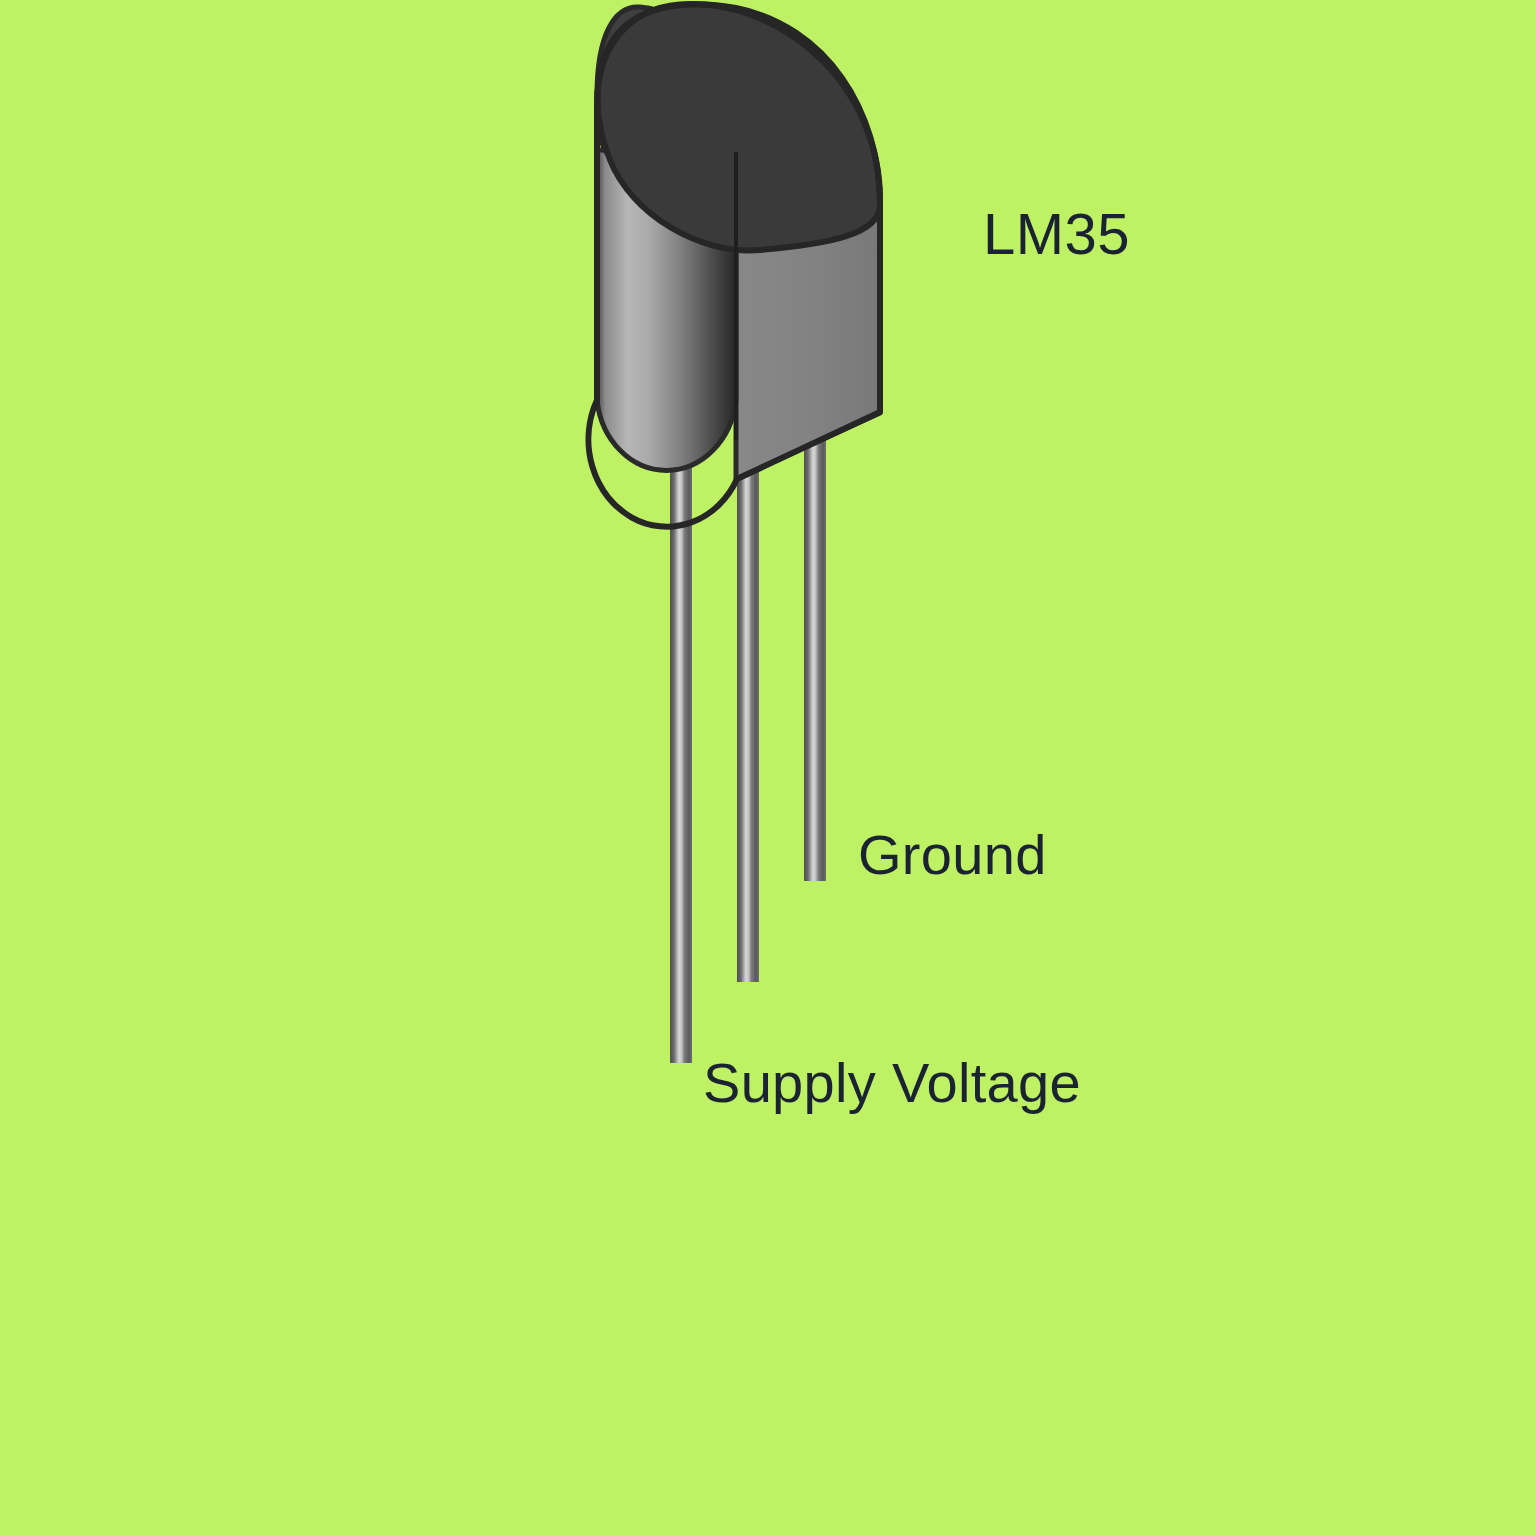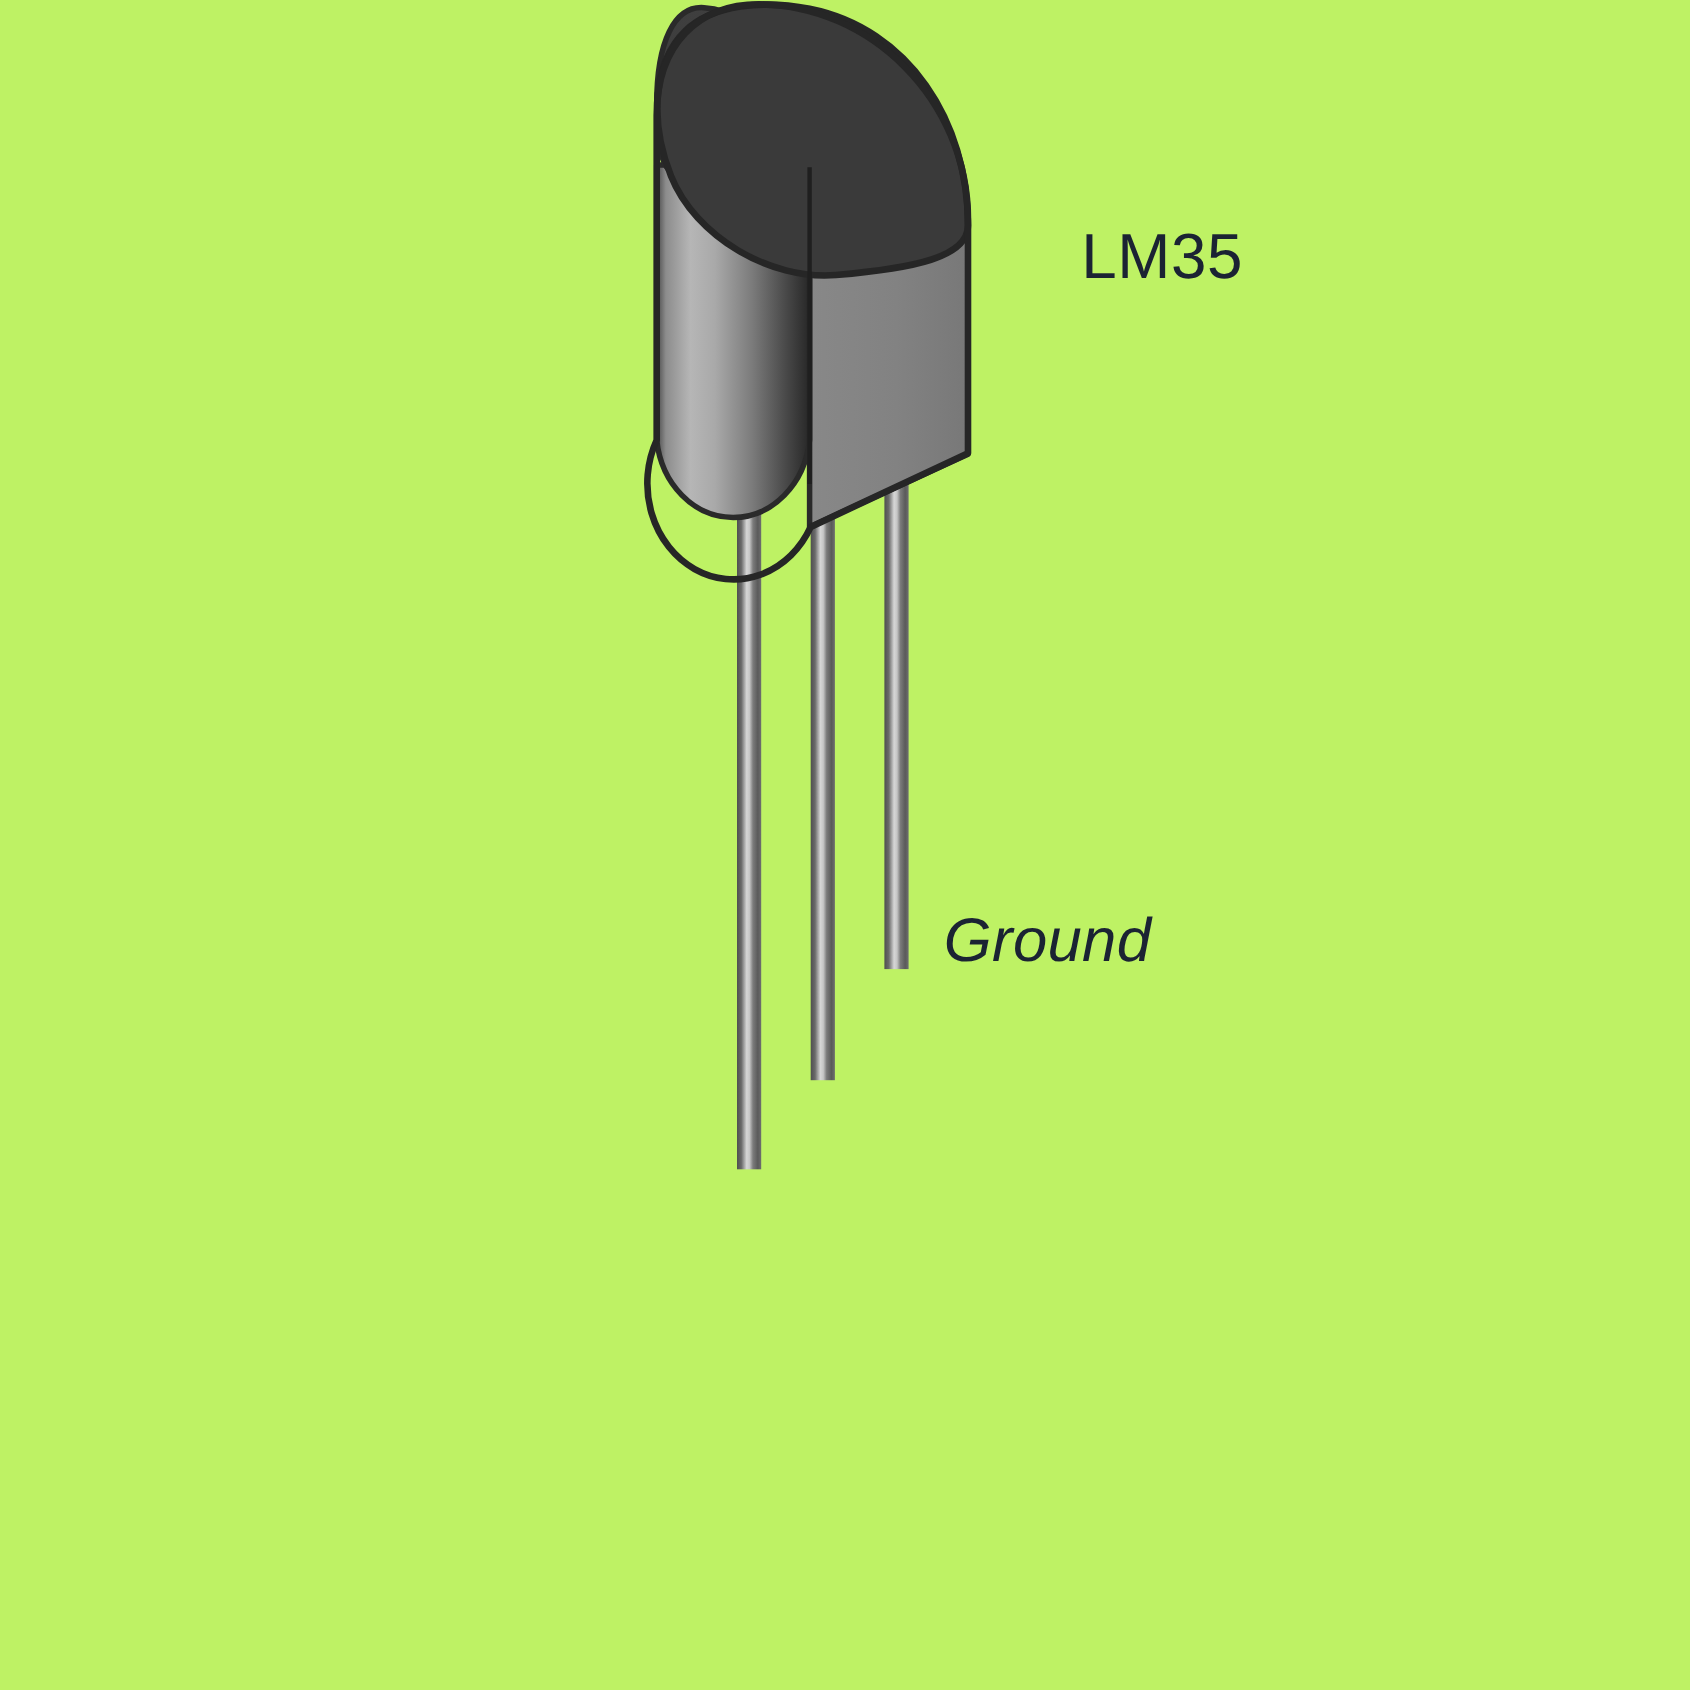--- a/index.html
+++ b/index.html
@@ -39,21 +39,20 @@
     left: 983px;
     top: 205px;
     font-size: 58px;
     letter-spacing: 0.5px;
   }
   #label-ground {
     left: 858px;
     top: 827px;
     font-size: 56px;
     letter-spacing: 0.3px;
-    font-style: italic;
   }
   #label-output {
     left: 793px;
     top: 955px;
     font-size: 56px;
     letter-spacing: 0.3px;
   }
   #label-supply {
     left: 703px;
     top: 1055px;
@@ -154,14 +153,15 @@
                A 72 80 0 0 1 597 400
                Z" fill="none" stroke="#262626" stroke-width="6" stroke-linejoin="round"></path>
     </g>
   </svg>
 
   <div class="label" id="label-lm35">LM35</div>
 
   <div class="label" id="label-ground">Ground</div>
 
 
+  <div class="label" id="label-supply">Supply Voltage</div>
 
 </div>
 
 </body></html>

